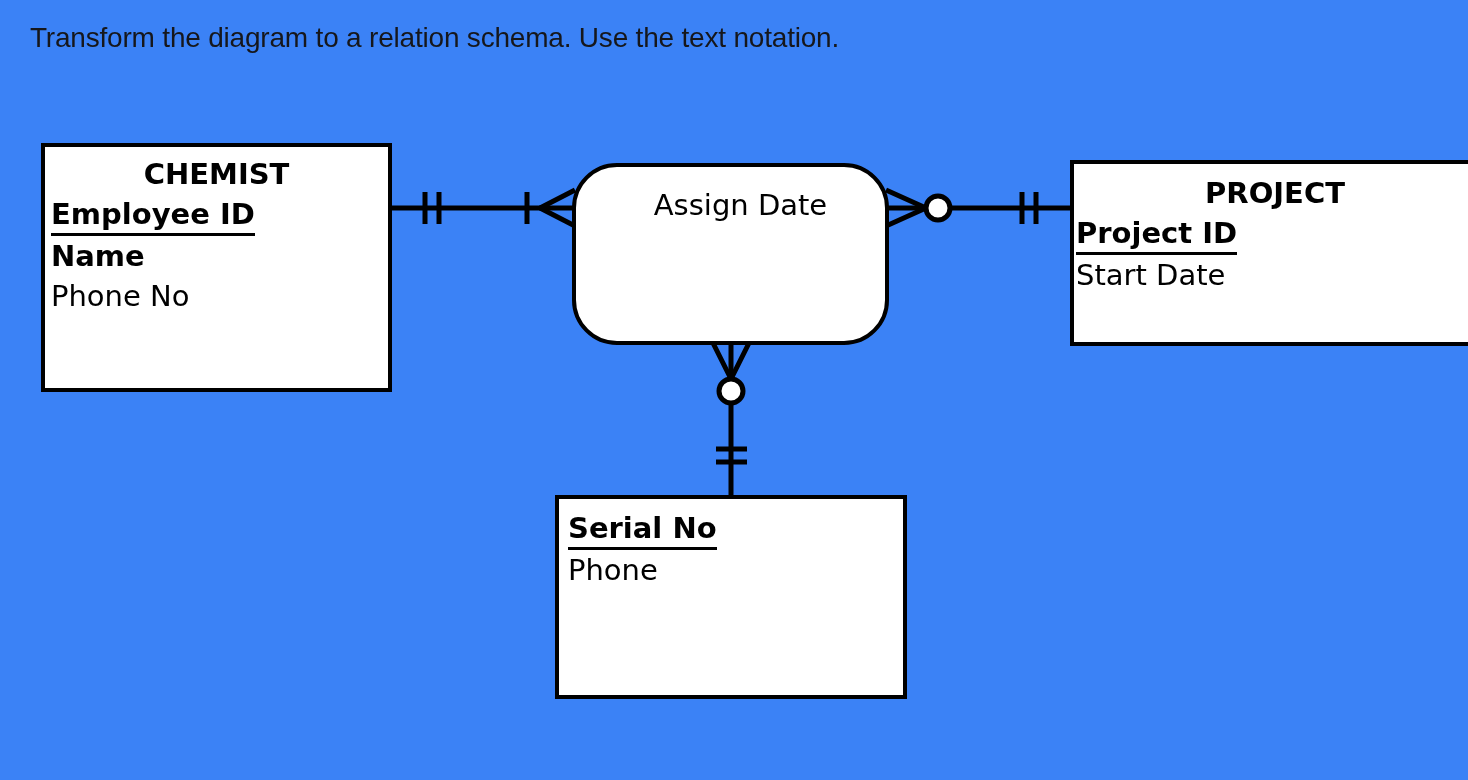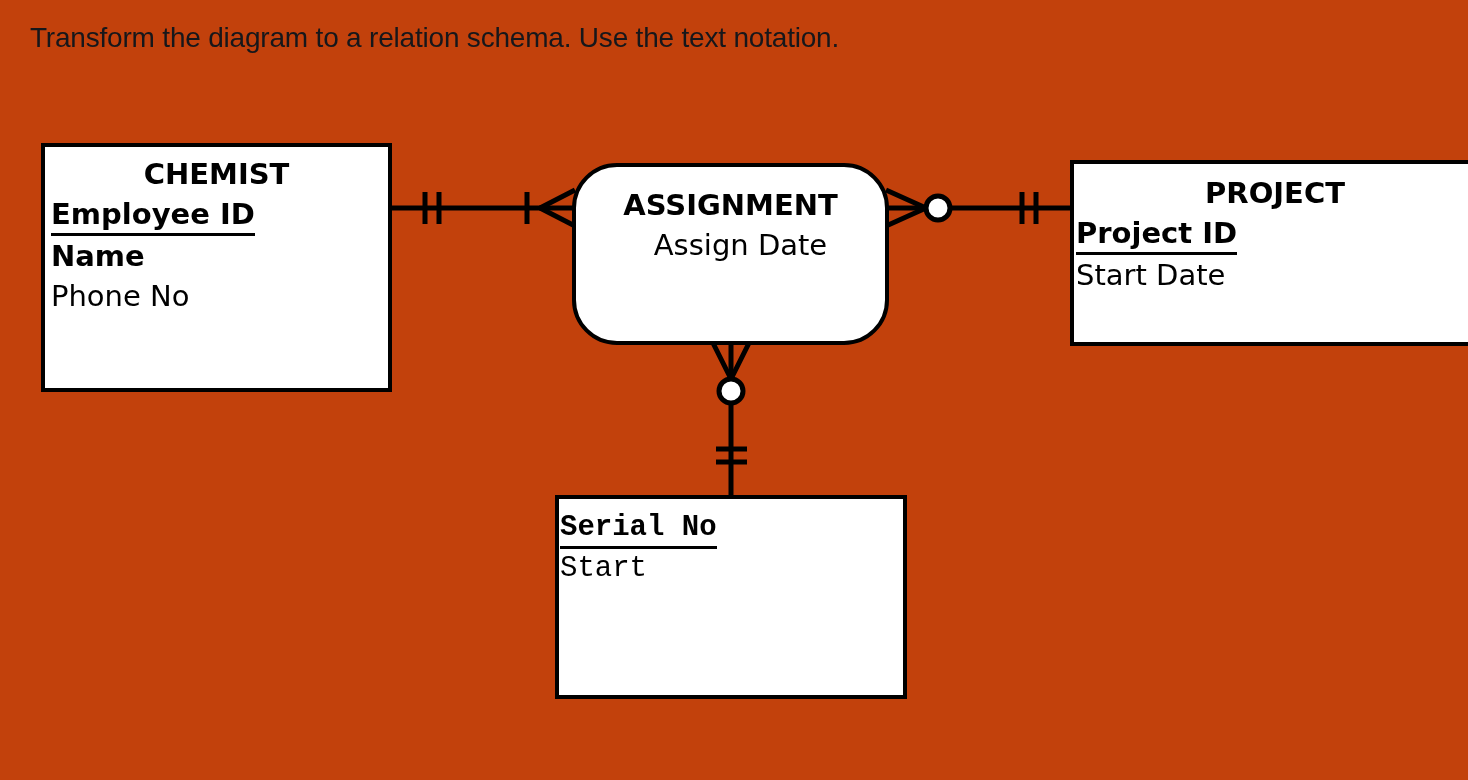--- a/index.html
+++ b/index.html
@@ -4,21 +4,21 @@
 <style>
   html, body {
     margin: 0;
     padding: 0;
     background: #ffffff;
   }
   .page {
     position: relative;
     width: 1468px;
     height: 780px;
-    background: #c2410c;
+    background: #3b82f6;
     overflow: hidden;
     font-family: "DejaVu Sans", sans-serif;
     color: #000000;
   }
   .instruction {
     position: absolute;
     left: 30px;
     top: 22px;
     font-family: "Liberation Sans", sans-serif;
     font-size: 28px;
@@ -76,21 +76,21 @@
     left: 1070px; top: 160px;
     width: 410px; height: 186px;
     padding-top: 9px;
   }
   .entity-project .attr { padding-left: 2px; }
   .entity-equipment {
     left: 555px; top: 495px;
     width: 352px; height: 204px;
     padding-top: 9px;
   }
-  .entity-equipment .attr { padding-left: 1px; font-family: Liberation Mono, monospace; }
+  .entity-equipment .attr { padding-left: 9px; }
 </style>
 </head>
 <body>
 
 <div class="page">
 
   <div class="instruction">Transform the diagram to a relation schema. Use the text notation.</div>
 
   <svg class="connector-layer" width="1468" height="780" viewBox="0 0 1468 780" stroke="#000000" stroke-width="5" fill="none">
 
@@ -132,28 +132,27 @@
   </svg>
 
   <div class="entity entity-chemist">
     <div class="entity-title">CHEMIST</div>
     <div class="attr"><span class="key-underline">Employee ID</span></div>
     <div class="attr bold">Name</div>
     <div class="attr">Phone No</div>
   </div>
 
   <div class="entity entity-assignment">
-    <div class="entity-title">ASSIGNMENT</div>
     <div class="attr">Assign Date</div>
   </div>
 
   <div class="entity entity-project">
     <div class="entity-title">PROJECT</div>
     <div class="attr"><span class="key-underline">Project ID</span></div>
     <div class="attr">Start Date</div>
   </div>
 
   <div class="entity entity-equipment">
     <div class="attr"><span class="key-underline">Serial No</span></div>
-    <div class="attr">Start</div>
+    <div class="attr">Phone</div>
   </div>
 
 </div>
 
 </body></html>

